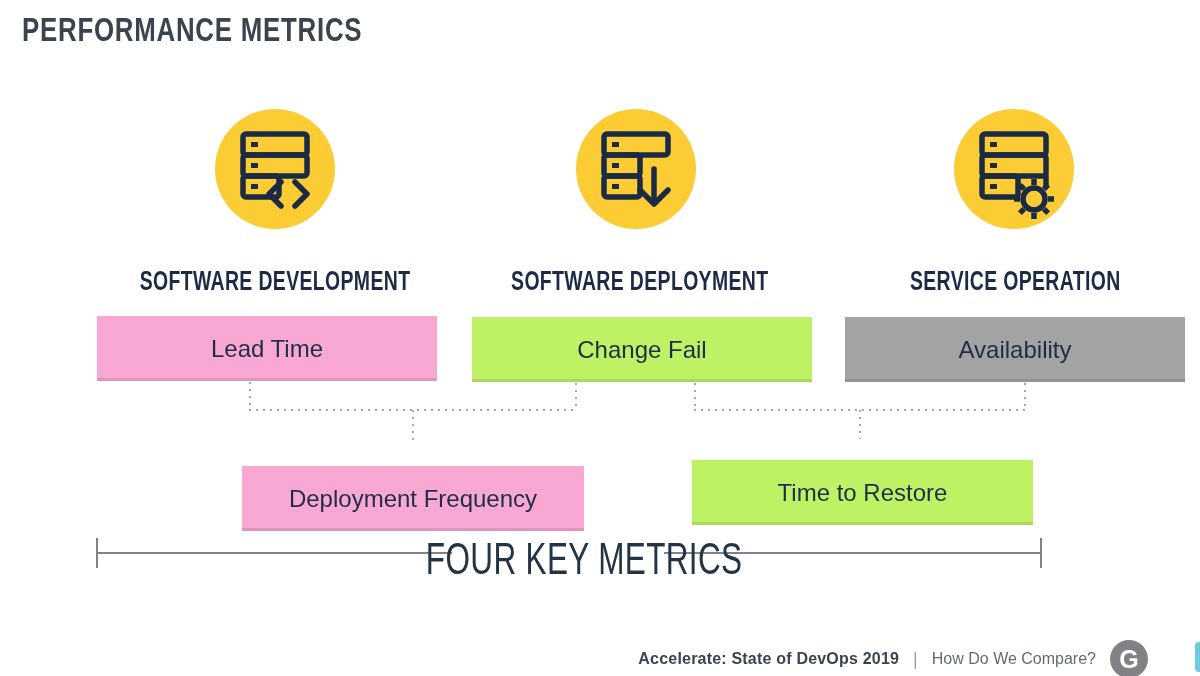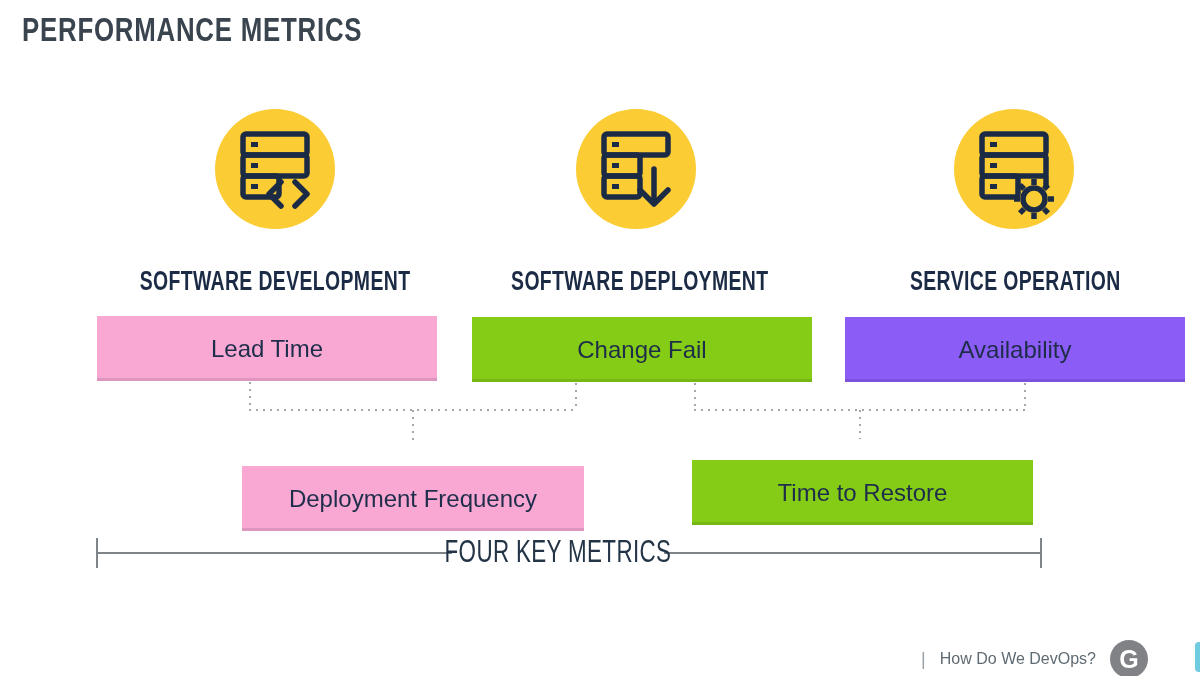--- a/index.html
+++ b/index.html
@@ -16,27 +16,27 @@
   .circle{position:absolute;width:120px;height:120px;top:109px;}
   .circle svg{display:block;width:120px;height:120px;}
 
   .colhead{position:absolute;top:266px;width:440px;text-align:center;
            font-size:27px;font-weight:bold;color:#1C2B45;letter-spacing:0.5px;}
   .colhead .cond{transform-origin:center center;}
 
   .metric{position:absolute;height:65px;display:flex;align-items:center;justify-content:center;
           font-size:24px;color:#1E2D49;box-shadow:inset 0 -3px 0 rgba(0,0,0,0.10);}
   .green{background:#f9a8d4;}
-  .blue{background:#84cc16;}
-  .grayBox{background:#8b5cf6;}
+  .blue{background:#bef264;}
+  .grayBox{background:#a3a3a3;}
 
   .connectors{position:absolute;left:0;top:0;width:1200px;height:676px;pointer-events:none;}
 
   .bracket-label{position:absolute;left:358px;top:533px;width:400px;text-align:center;
-                 font-size:32px;font-weight:normal;color:#243447;letter-spacing:0.5px;}
+                 font-size:45px;font-weight:normal;color:#243447;letter-spacing:0.5px;}
   .bracket-label .cond{transform-origin:center center;transform:scaleX(0.70);}
 
   .footer{position:absolute;right:52px;top:640px;display:flex;align-items:center;gap:14px;
           font-size:16px;}
   .footer .src{font-weight:bold;color:#39444E;letter-spacing:0.2px;}
   .footer .sep{color:#9AA2A8;font-size:18px;}
   .footer .question{color:#5F6B73;}
   .logo{width:38px;height:38px;border-radius:50%;background:#808285;color:#ffffff;
         display:flex;align-items:center;justify-content:center;font-size:25px;font-weight:bold;
         line-height:1;}
@@ -157,19 +157,20 @@
   <div class="metric green" style="left:242px;top:466px;width:342px;">
     <span>Deployment Frequency</span>
   </div>
   <div class="metric blue" style="left:692px;top:439px;width:341px;margin-top:21px;">
     <span>Time to Restore</span>
   </div>
 
   <div class="bracket-label"><span class="cond">FOUR KEY METRICS</span></div>
 
   <div class="footer">
+    <span class="src">Accelerate: State of DevOps 2019</span>
     <span class="sep">|</span>
-    <span class="question">How Do We DevOps?</span>
+    <span class="question">How Do We Compare?</span>
     <span class="logo">G</span>
   </div>
   <div class="edge-accent"></div>
 
 </div>
 
 </body></html>

